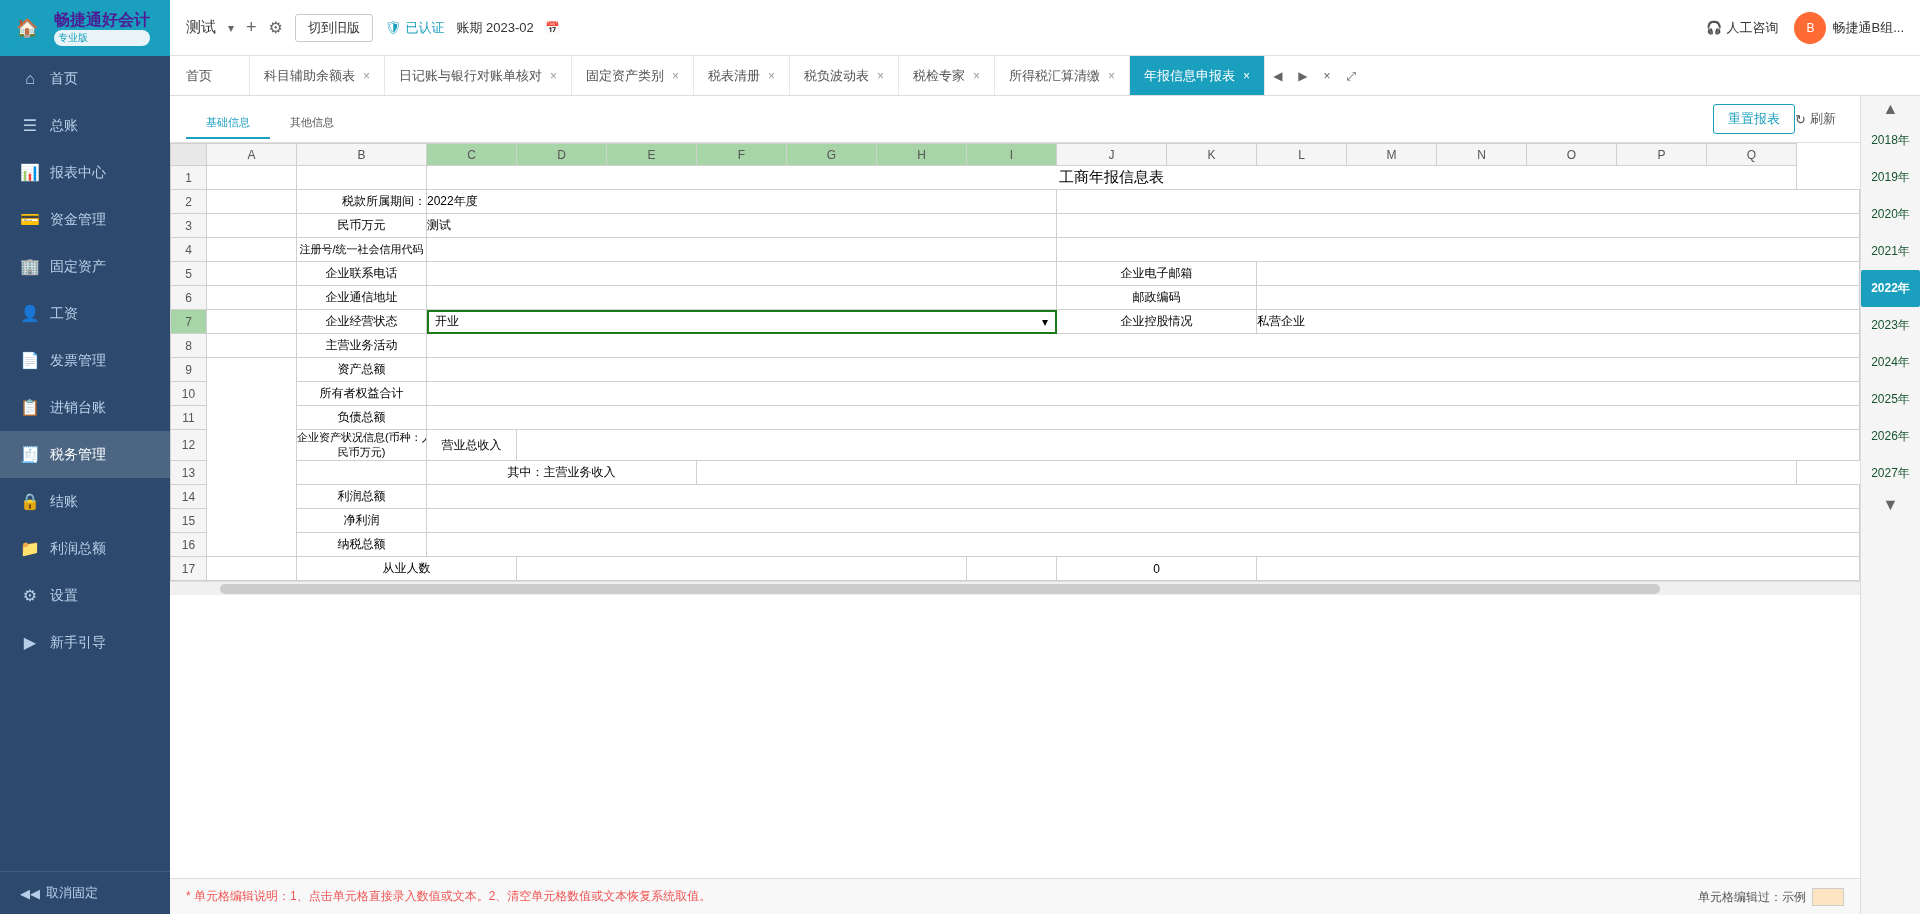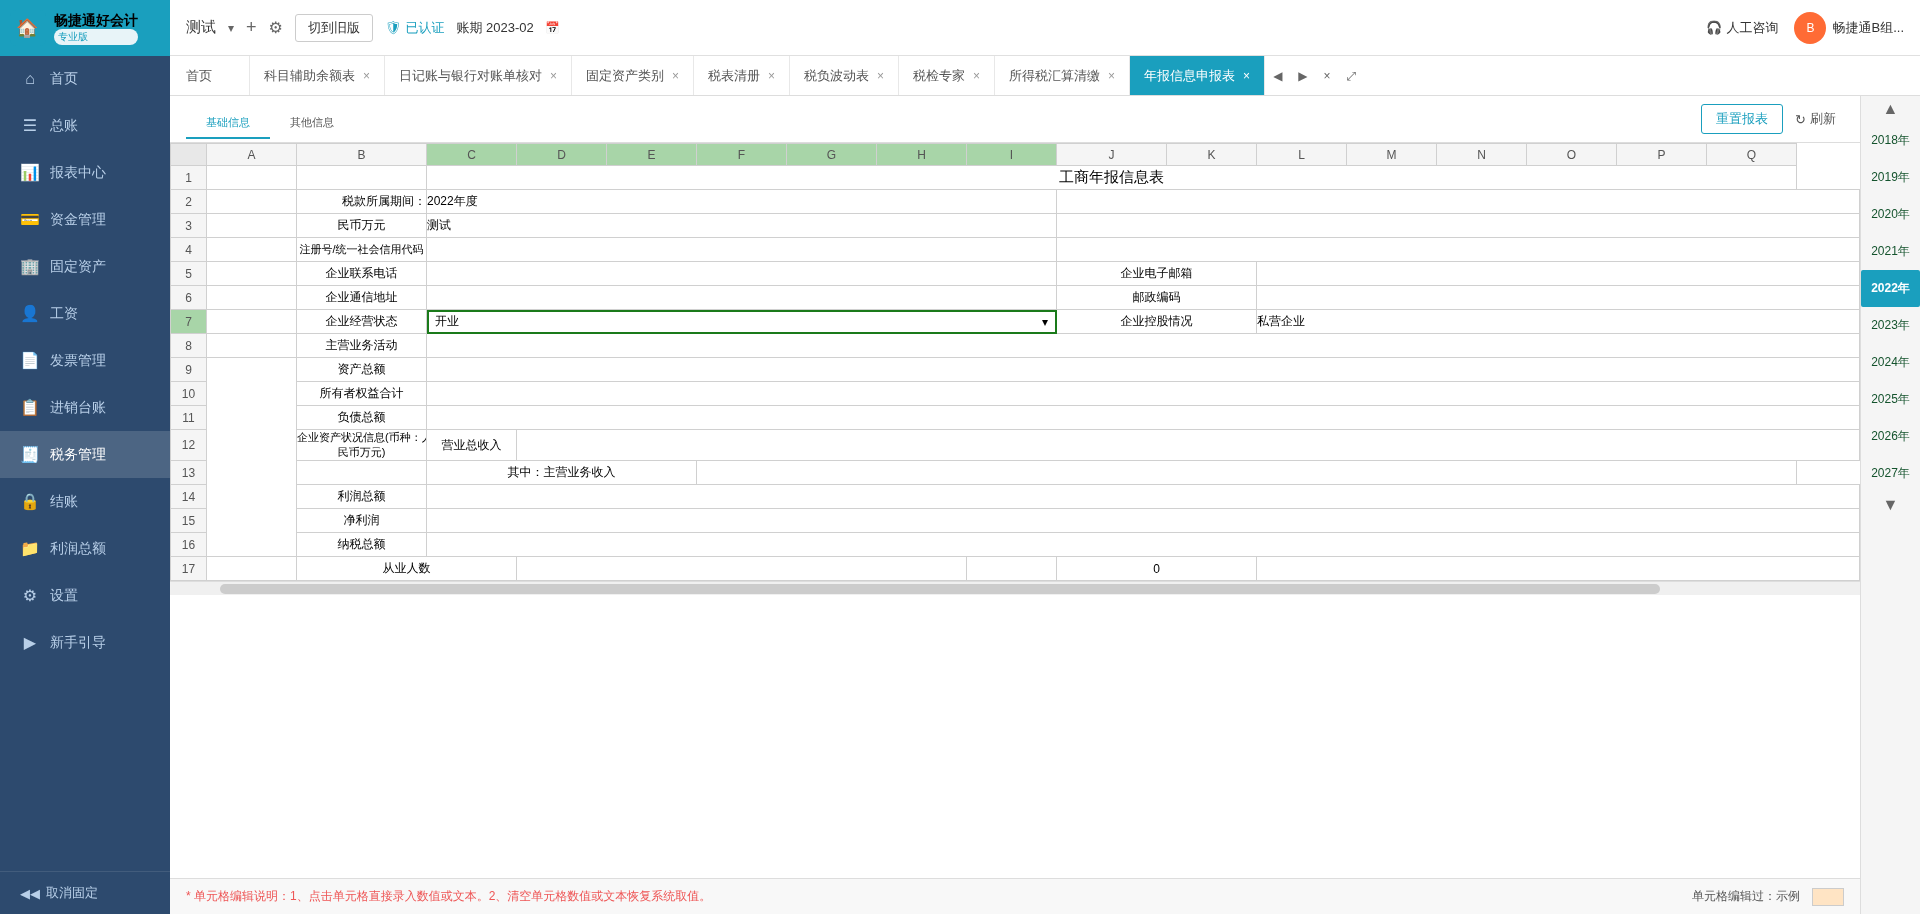--- a/index.html
+++ b/index.html
@@ -4,21 +4,21 @@
   <style>
     * { box-sizing: border-box; margin: 0; padding: 0; }
     body { font-family: 'Microsoft YaHei', Arial, sans-serif; font-size: 12px; background: #f0f0f0; overflow: hidden; width: 1920px; height: 914px; }
 
     
     .app-container { display: flex; height: 914px; width: 1920px; }
 
     
     .sidebar { width: 170px; background: #2d4a6e; display: flex; flex-direction: column; color: white; flex-shrink: 0; position: relative; }
     .sidebar-logo { background: #1a9fbe; padding: 12px 10px; display: flex; align-items: center; gap: 8px; height: 56px; }
-    .sidebar-logo-text { font-size: 14px; color: #000000; font-weight: bold; line-height: 1.3; text-align: center; }
+    .sidebar-logo-text { font-size: 16px; color: #4c1d95; font-weight: bold; line-height: 1.3; text-align: center; }
     .sidebar-logo-badge { font-size: 10px; background: #e8f4f8; color: #1a9fbe; padding: 1px 4px; border-radius: 8px; }
     .sidebar-nav { flex: 1; overflow-y: auto; }
     .sidebar-item { display: flex; align-items: center; gap: 10px; padding: 14px 20px; cursor: pointer; color: #b8cfe8; font-size: 14px; }
     .sidebar-item.active { background: rgba(255,255,255,0.15); color: white; }
     .sidebar-item-icon { font-size: 16px; width: 20px; text-align: center; }
     .sidebar-footer { padding: 12px 20px; cursor: pointer; color: #b8cfe8; display: flex; align-items: center; gap: 6px; font-size: 13px; border-top: 1px solid rgba(255,255,255,0.1); }
 
     
     .main-content { flex: 1; display: flex; flex-direction: column; background: #f5f5f5; overflow: hidden; }
 
@@ -51,21 +51,21 @@
     .content-area { flex: 1; display: flex; overflow: hidden; }
 
     
     .spreadsheet-panel { flex: 1; display: flex; flex-direction: column; background: white; overflow: hidden; }
 
     
     .inner-tabs { display: flex; align-items: center; padding: 8px 16px 0; gap: 0; border-bottom: 1px solid #ddd; }
     .inner-tab { padding: 7px 20px; cursor: pointer; font-size: 11px; color: #555; border-bottom: 2px solid transparent; }
     .inner-tab.active { color: #1a9fbe; border-bottom: 2px solid #1a9fbe; }
     .inner-tab-spacer { flex: 1; }
-    .toolbar-right { display: flex; align-items: center; gap: 12px; padding-right: 8px; padding-bottom: 8px; }
+    .toolbar-right { display: flex; align-items: center; padding-right: 8px; padding-bottom: 8px; }
     .btn-reset { border: 1px solid #1a9fbe; color: #1a9fbe; padding: 5px 14px; border-radius: 3px; cursor: pointer; font-size: 13px; background: white; }
     .btn-refresh { color: #555; cursor: pointer; font-size: 13px; display: flex; align-items: center; gap: 4px; }
 
     
     .spreadsheet-wrapper { flex: 1; overflow: auto; position: relative; }
     .spreadsheet-table { border-collapse: collapse; font-size: 12px; width: 100%; }
     .spreadsheet-table th, .spreadsheet-table td { border: 1px solid #d0d0d0; padding: 0; }
 
     
     .col-header { background: #f5f5f5; text-align: center; color: #555; font-weight: normal; height: 22px; font-size: 12px; min-width: 50px; }
@@ -73,21 +73,21 @@
 
     .cell { height: 24px; padding: 2px 6px; white-space: nowrap; overflow: hidden; }
     .cell-center { text-align: center; }
     .cell-right { text-align: right; }
     .cell-dropdown { display: flex; align-items: center; justify-content: center; gap: 8px; }
 
     
     .bottom-bar { height: 36px; background: #f8f8f8; border-top: 1px solid #ddd; display: flex; align-items: center; padding: 0 16px; font-size: 12px; color: #555; gap: 8px; }
     .bottom-note { color: #e55; }
     .bottom-spacer { flex: 1; }
-    .bottom-example { display: flex; align-items: center; gap: 12px; }
+    .bottom-example { display: flex; align-items: flex-end; gap: 6px; }
     .example-box { width: 32px; height: 18px; background: #ffe4c4; border: 1px solid #ccc; }
 
     
     .year-panel { width: 60px; background: #f5f5f5; border-left: 1px solid #ddd; display: flex; flex-direction: column; align-items: center; overflow: hidden; }
     .year-panel-nav { padding: 4px; cursor: pointer; color: #666; font-size: 16px; }
     .year-item { width: 100%; text-align: center; padding: 10px 4px; cursor: pointer; font-size: 12px; color: #14532d; }
     .year-item.active { background: #1a9fbe; color: white; border-radius: 2px; font-weight: bold; }
 
     
     .scroll-bar-h { height: 14px; background: #f0f0f0; border-top: 1px solid #ddd; position: relative; }

